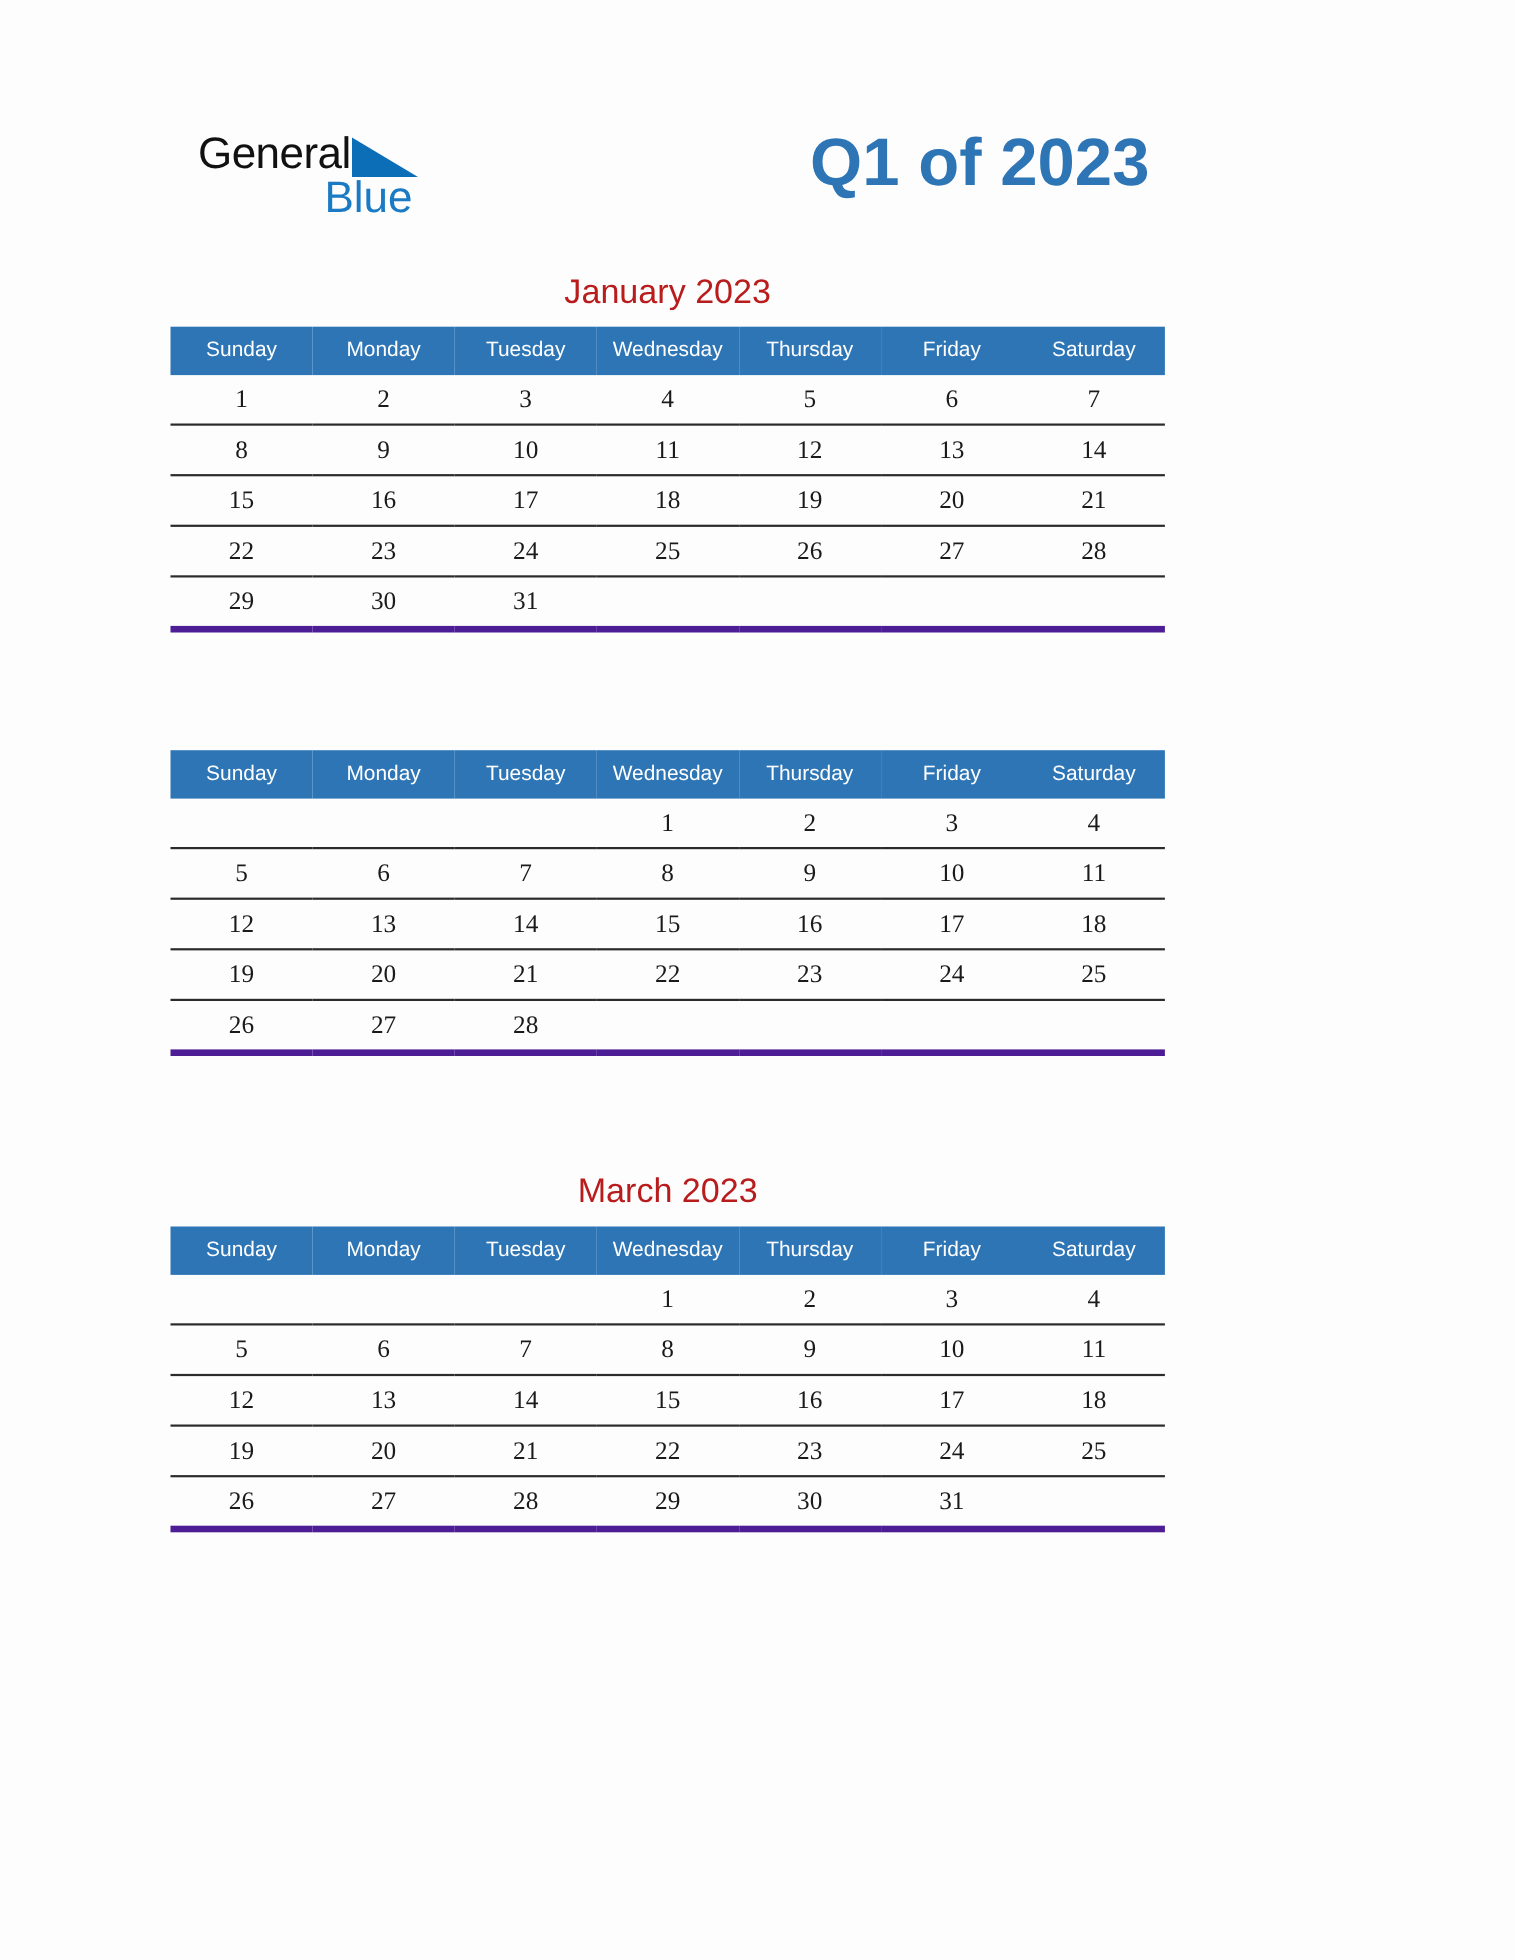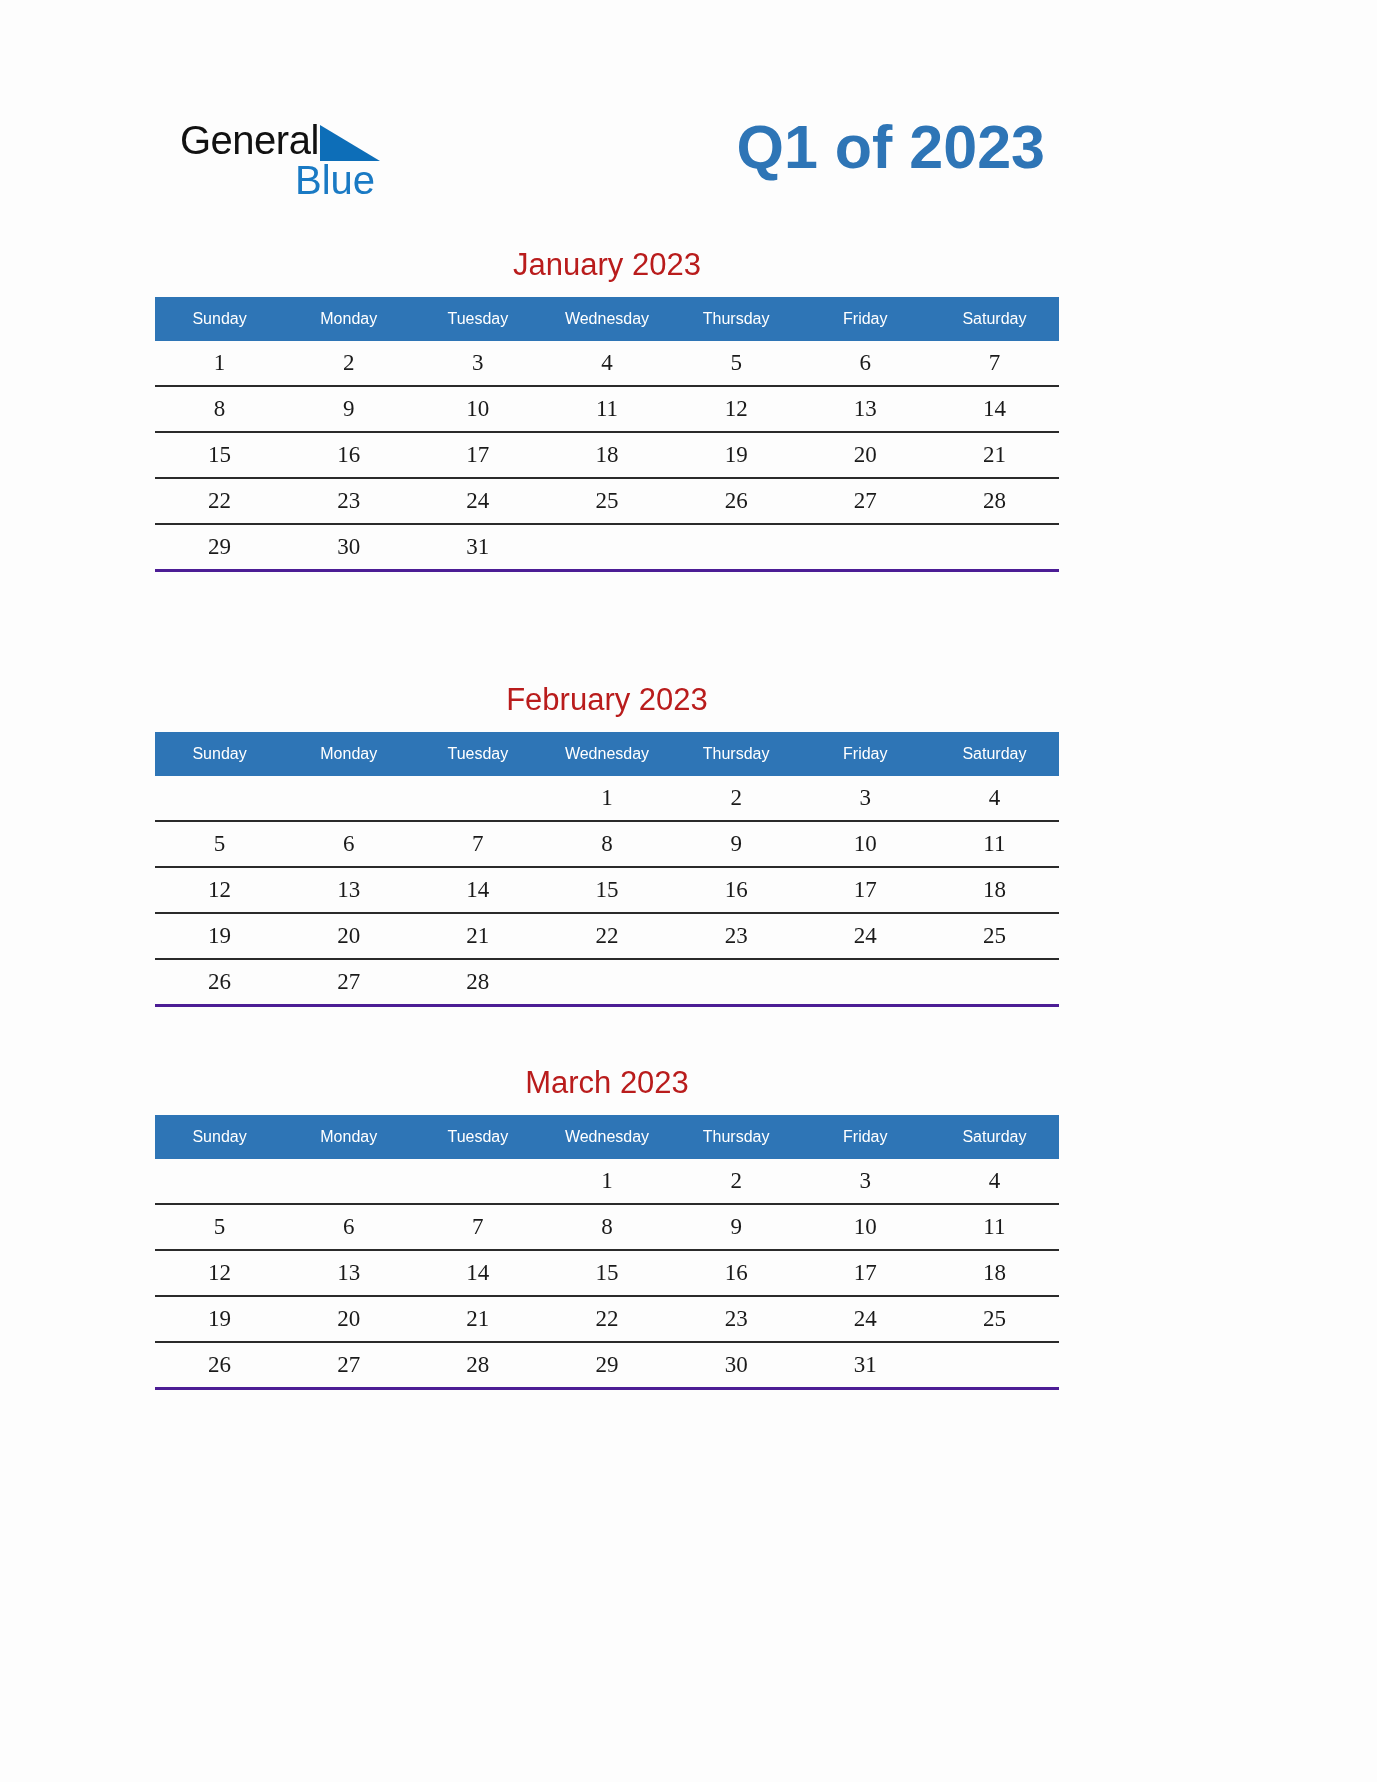--- a/index.html
+++ b/index.html
@@ -102,40 +102,40 @@
   }
 
   table.cal {
     border-collapse: collapse;
     width: 904px;
     table-layout: fixed;
   }
   table.cal thead th {
     background: #2e75b6;
     color: #ffffff;
-    font-size: 16px;
+    font-size: 19px;
     font-weight: normal;
     font-family: "Liberation Sans", sans-serif;
     height: 44px;
     vertical-align: middle;
     border: none;
     padding: 0;
   }
   table.cal tbody td {
     height: 44px;
     text-align: center;
     vertical-align: middle;
     font-size: 23px;
     font-family: "Liberation Serif", serif;
     color: #1a1a1a;
     border-bottom: 2px solid #2b2b2b;
     padding: 0;
   }
   table.cal tbody tr:last-child td {
-    border-bottom: 3px solid #4c1d95;
+    border-bottom: 6px solid #4c1d95;
   }
   table.cal tbody td.empty {
     color: transparent;
   }
 </style>
 </head>
 <body>
 
 <div class="page">
 
@@ -208,21 +208,20 @@
             <td class="empty"></td>
             <td class="empty"></td>
             <td class="empty"></td>
             <td class="empty"></td>
           </tr>
         </tbody>
     </table>
   </div>
 
   <div class="month-block" id="month-1">
-    <div class="month-title">February 2023</div>
     <table class="cal">
       <thead>
         <tr>
           <th>Sunday</th>
           <th>Monday</th>
           <th>Tuesday</th>
           <th>Wednesday</th>
           <th>Thursday</th>
           <th>Friday</th>
           <th>Saturday</th>

